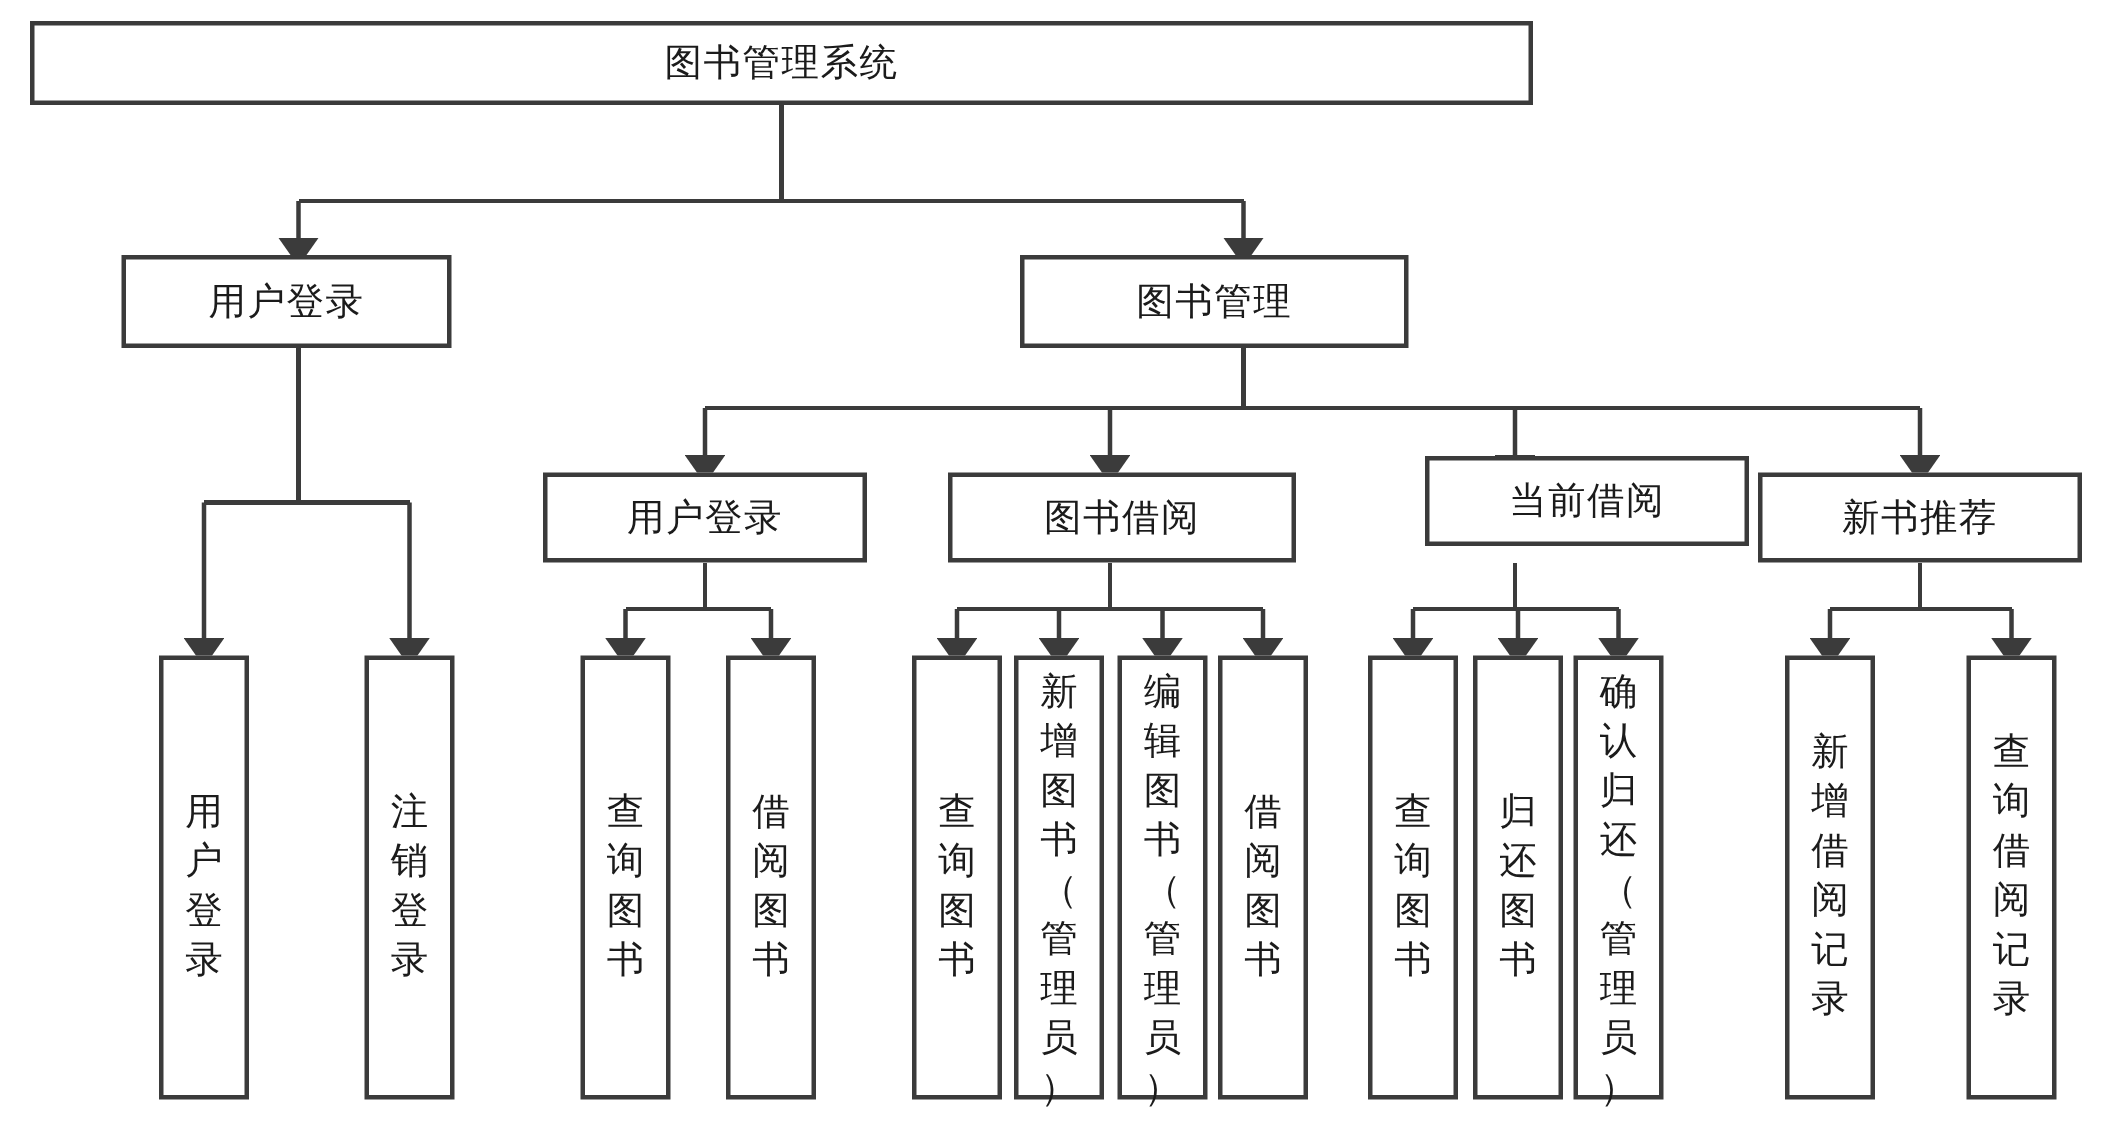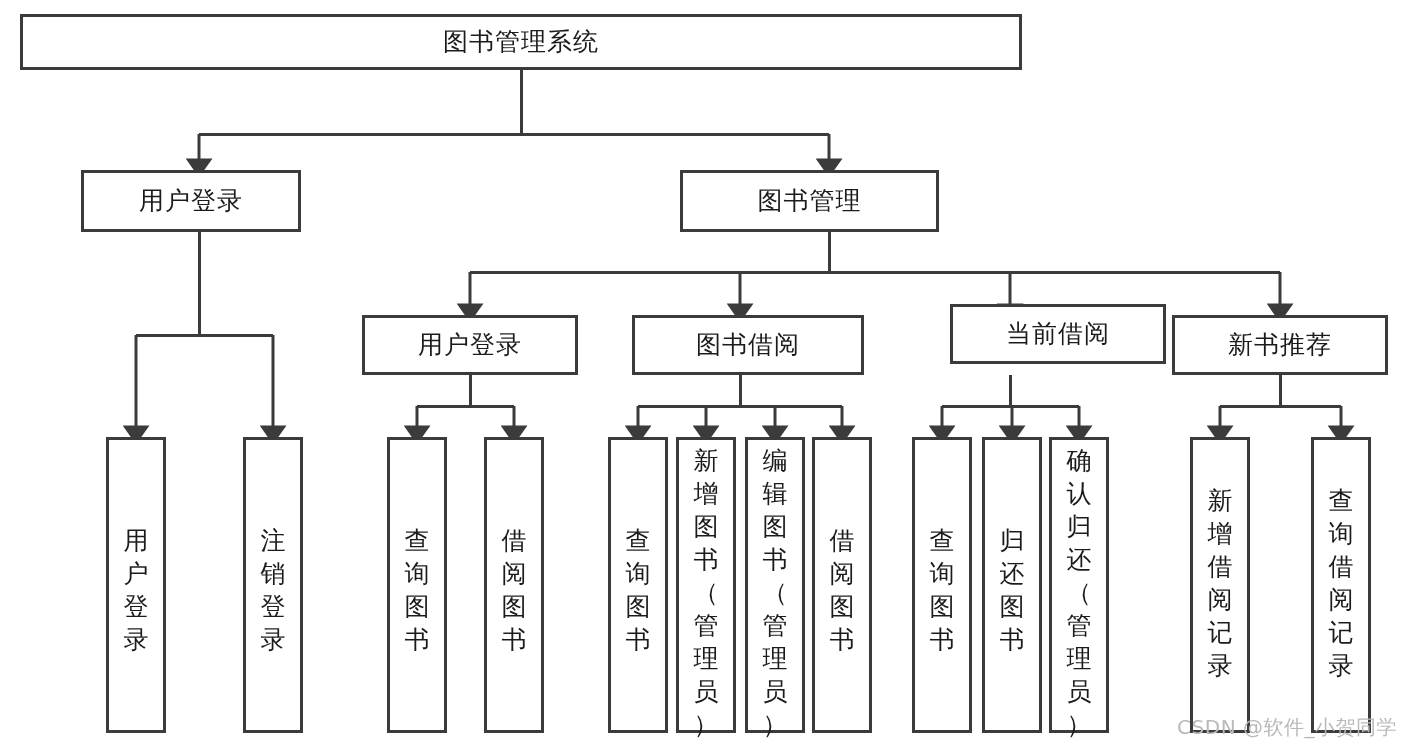--- a/index.html
+++ b/index.html
@@ -270,14 +270,13 @@
           <span>查</span>
           <span>询</span>
           <span>借</span>
           <span>阅</span>
           <span>记</span>
           <span>录</span>
         </div>
       </div>
     </div>
 
-  <div class="watermark">CSDN @软件_小贺同学</div>
 </div>
 
 </body></html>

